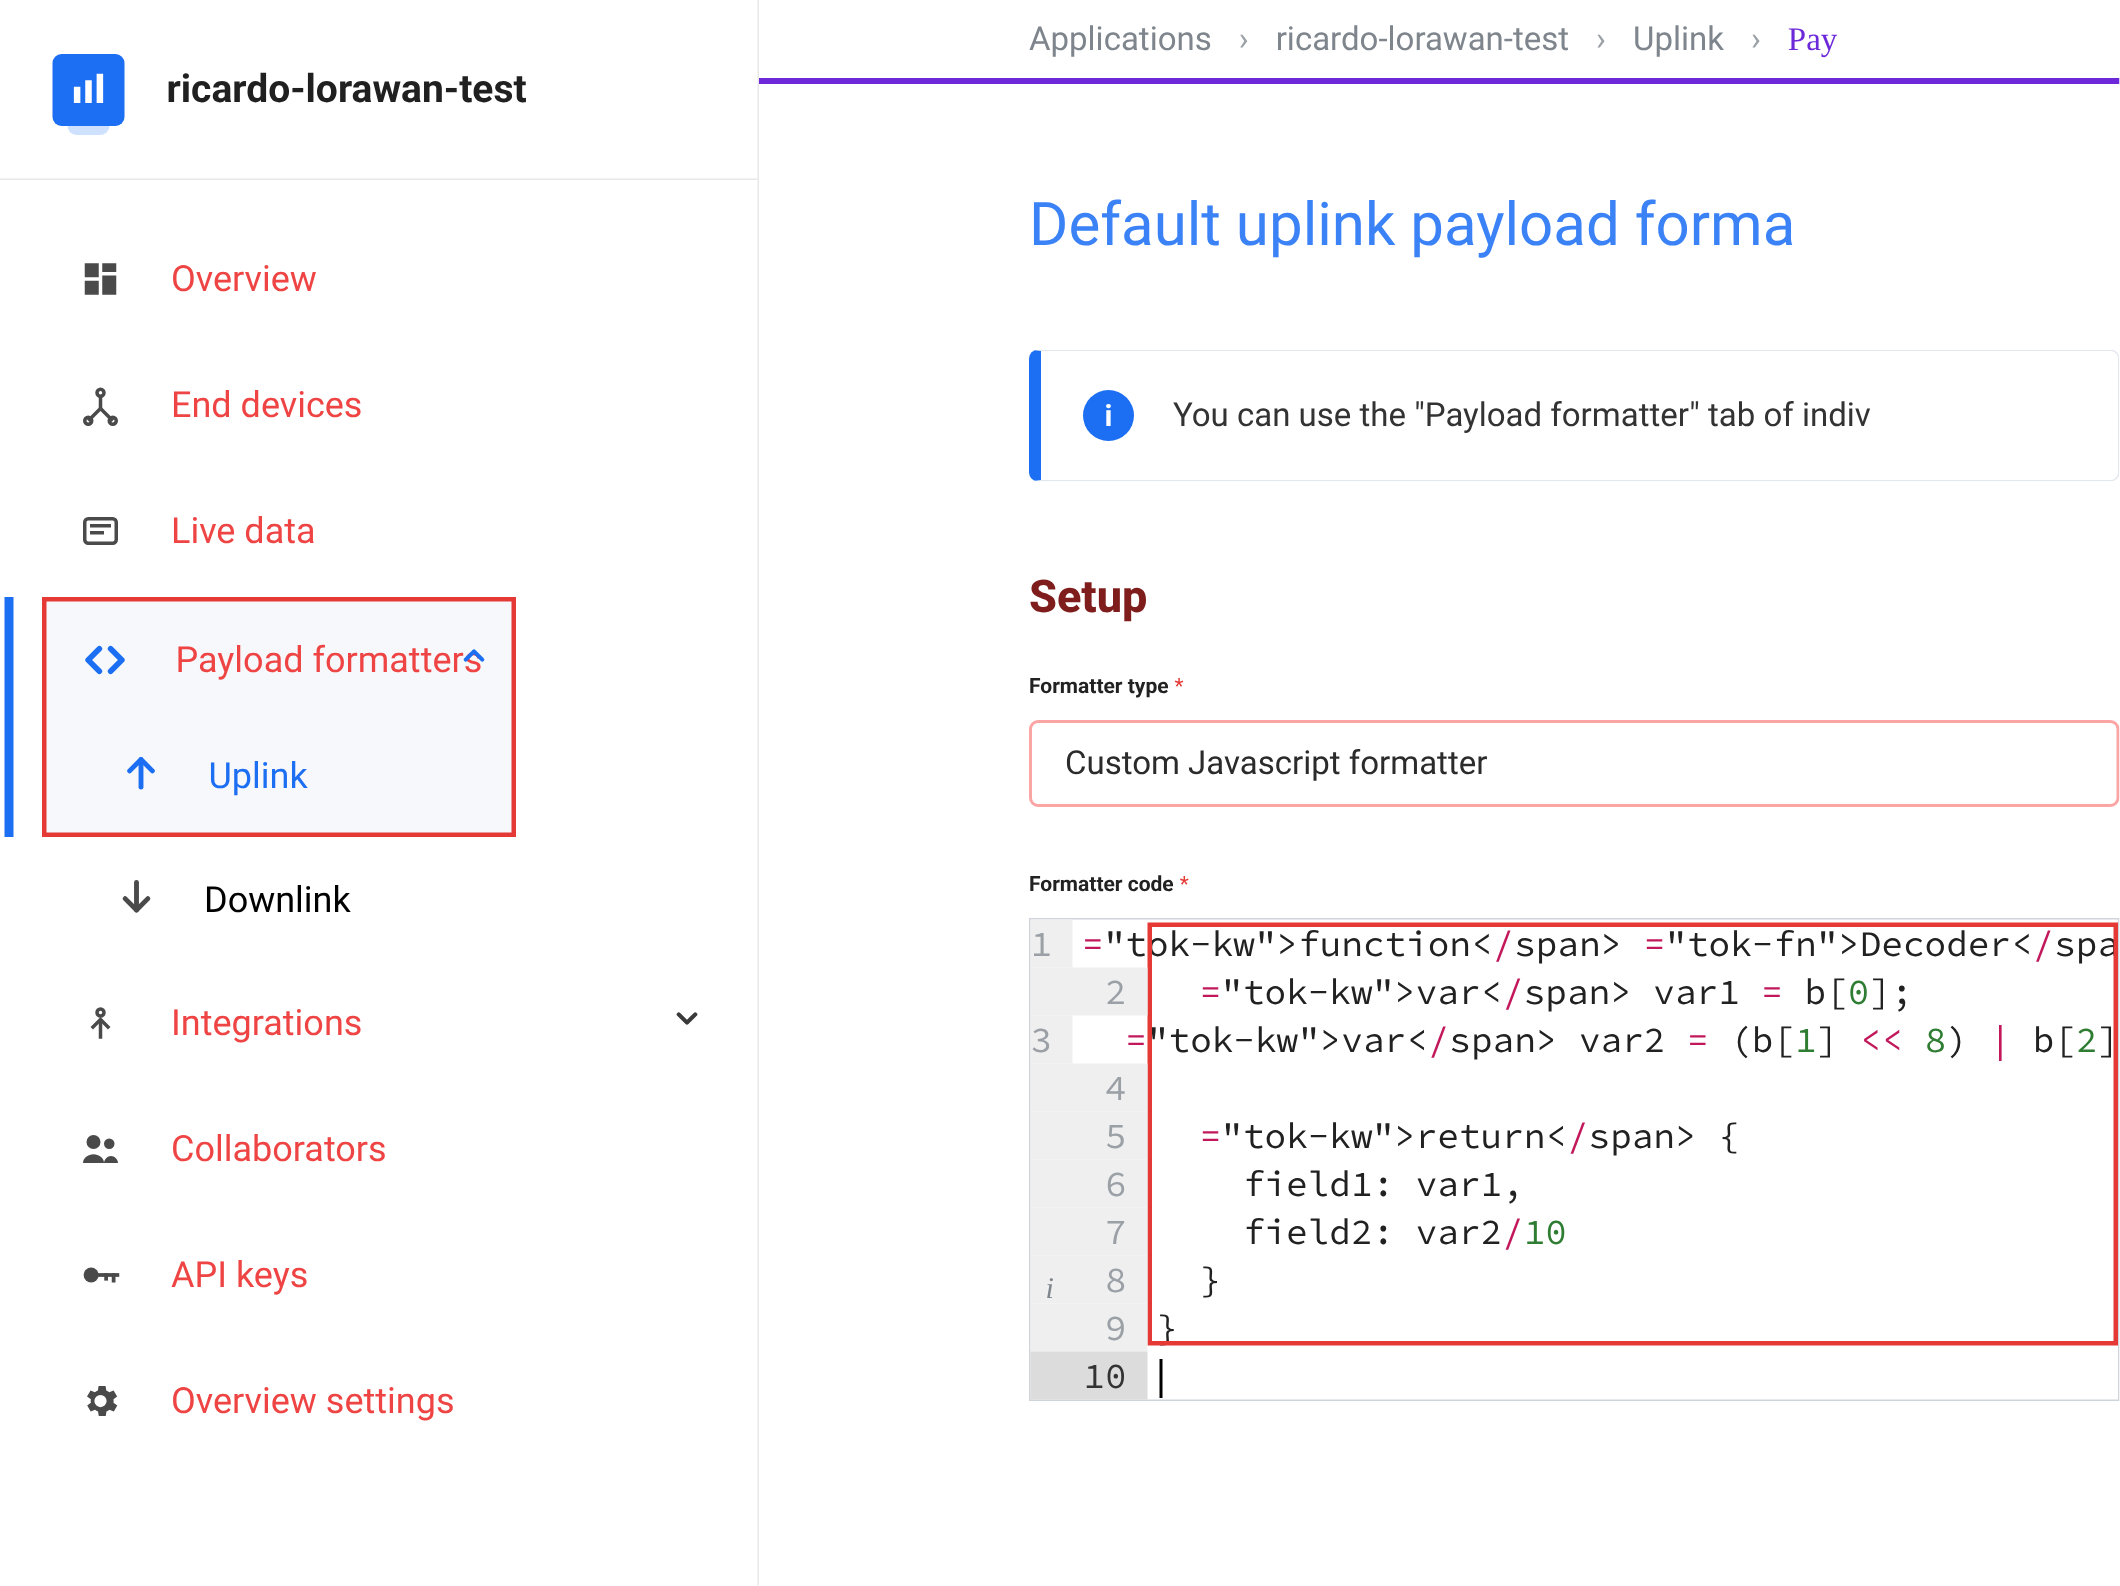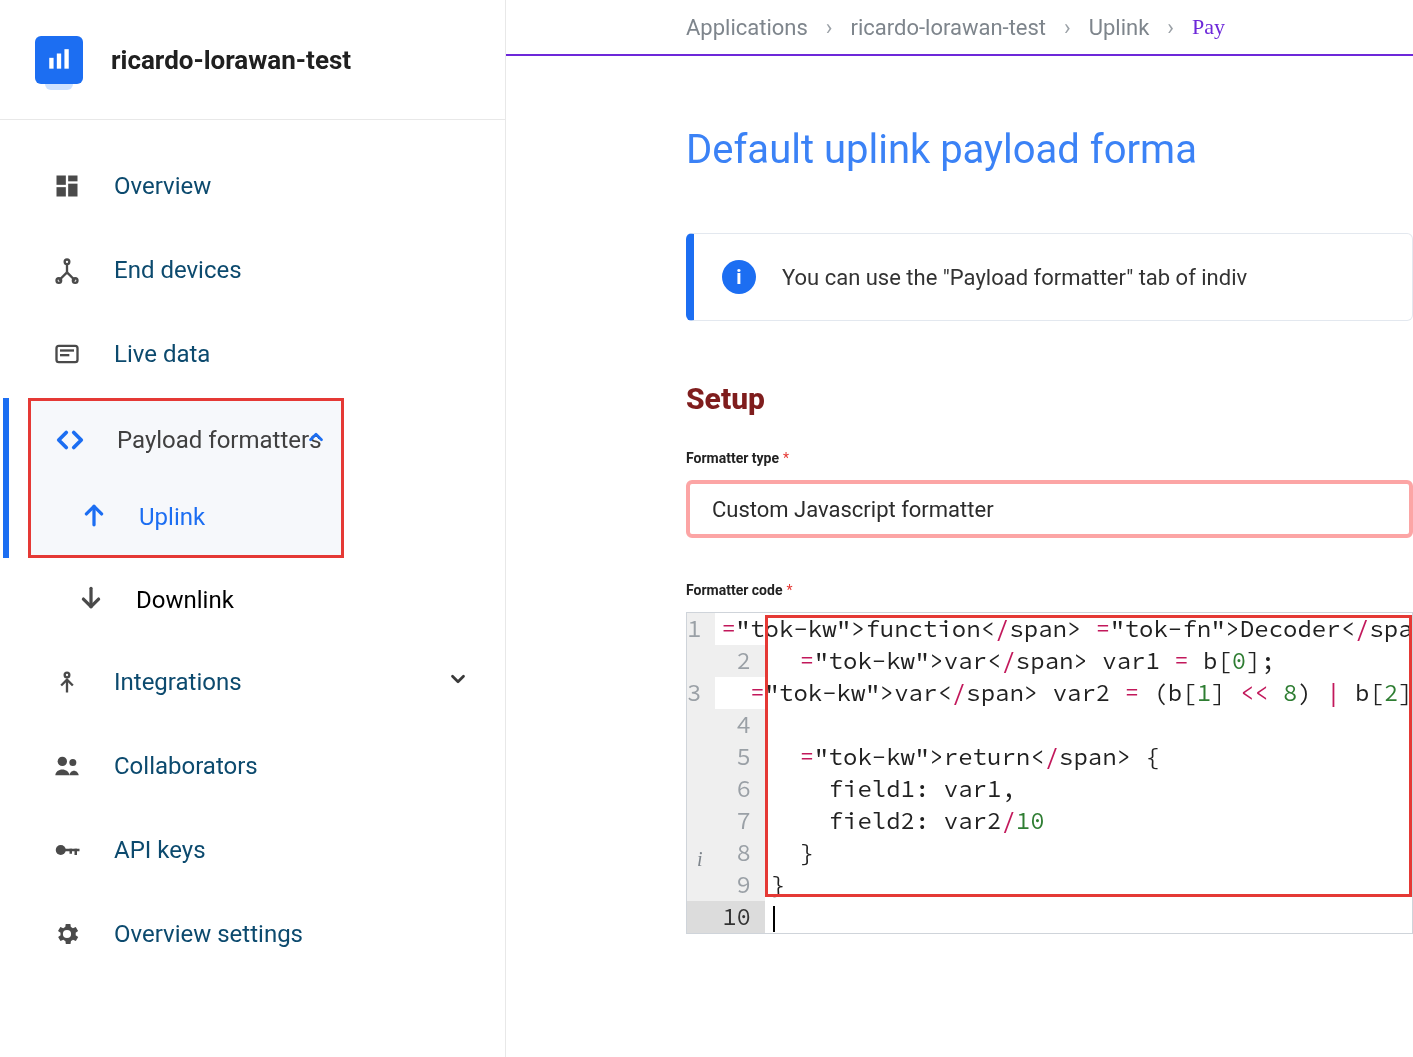--- a/index.html
+++ b/index.html
@@ -48,21 +48,21 @@
   .app-title { font-size: 26px; font-weight: 700; }
 
   .nav-list { padding-top: 24px; }
   .nav-item {
     height: 84px;
     display: flex;
     align-items: center;
     padding-left: 50px;
     gap: 30px;
     font-size: 24px;
-    color: #0c4a6e;
+    color: #ef4444;
     cursor: pointer;
     position: relative;
   }
   .nav-item .nav-icon { width: 34px; height:34px; color:#4a4a4a; display:flex; align-items:center; justify-content:center;}
   .nav-item.collapsible .chev {
     position:absolute; right:36px; top:50%; transform:translateY(-50%);
     color:#1c6ef2;
   }
   .nav-item.collapsible.closed .chev { color:#3a3a3a; }
   .nav-group-highlight {
@@ -73,21 +73,21 @@
     border-left: 3px solid #e53935;
     position: relative;
   }
   .nav-group-highlight::before{
     content:"";
     position:absolute;
     left:-28px; top:-3px; bottom:-3px;
     width:6px;
     background:#1c6ef2;
   }
-  .nav-item.active { color:#404040;text-align:right; }
+  .nav-item.active { color:#ef4444;text-align:right; }
   .nav-item.active .nav-icon{ color:#1c6ef2; }
   .nav-sub {
     height: 80px;
     display:flex; align-items:center;
     padding-left: 78px;
     gap: 28px;
     font-size: 24px;
     color:#1c6ef2;
     cursor:pointer;
   }
@@ -100,21 +100,21 @@
     left: 506px; top:0; right:0; bottom:0;
     padding: 0;
   }
   .breadcrumbs{
     height: 56px;
     display:flex; align-items:center;
     gap: 18px;
     font-size: 22px;
     color:#7e858c;
     padding-left: 180px;
-    border-bottom: 2px solid #6d28d9;
+    border-bottom: 4px solid #6d28d9;
   }
   .breadcrumbs .crumb.current{ color:#6d28d9;font-family:Liberation Serif, serif; }
   .breadcrumbs .sep{ color:#9aa0a6; }
 
   .page-title{
     font-size: 40px;
     font-weight: 400;
     color:#3b82f6;
     padding: 70px 0 0 180px;
     white-space: nowrap;
@@ -148,21 +148,21 @@
   }
   .field-label{
     font-size: 14px; font-weight:700;
     color:#222;
     padding: 34px 0 0 180px;
   }
   .field-label .req{ color:#e53935; font-weight:400; margin-left:4px;}
   .select-box{
     margin: 14px 0 0 180px;
     height: 58px;
-    border:4px solid #fca5a5;
+    border:2px solid #fca5a5;
     border-radius:6px;
     display:flex; align-items:center;
     padding: 0 22px;
     font-size: 22px;
     color:#2b2b2b;
     width: calc(100% - 180px);
     cursor: pointer;
   }
   .code-label{ padding-top: 44px; }
 

